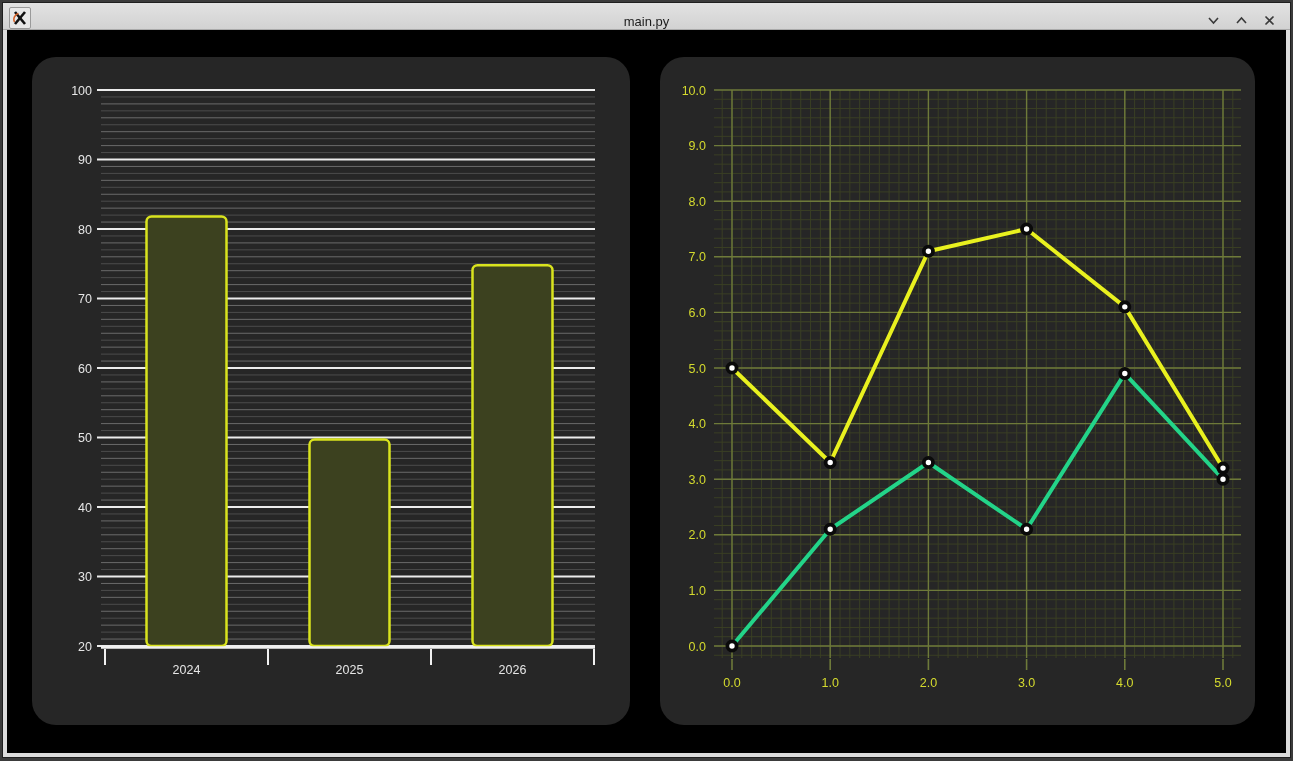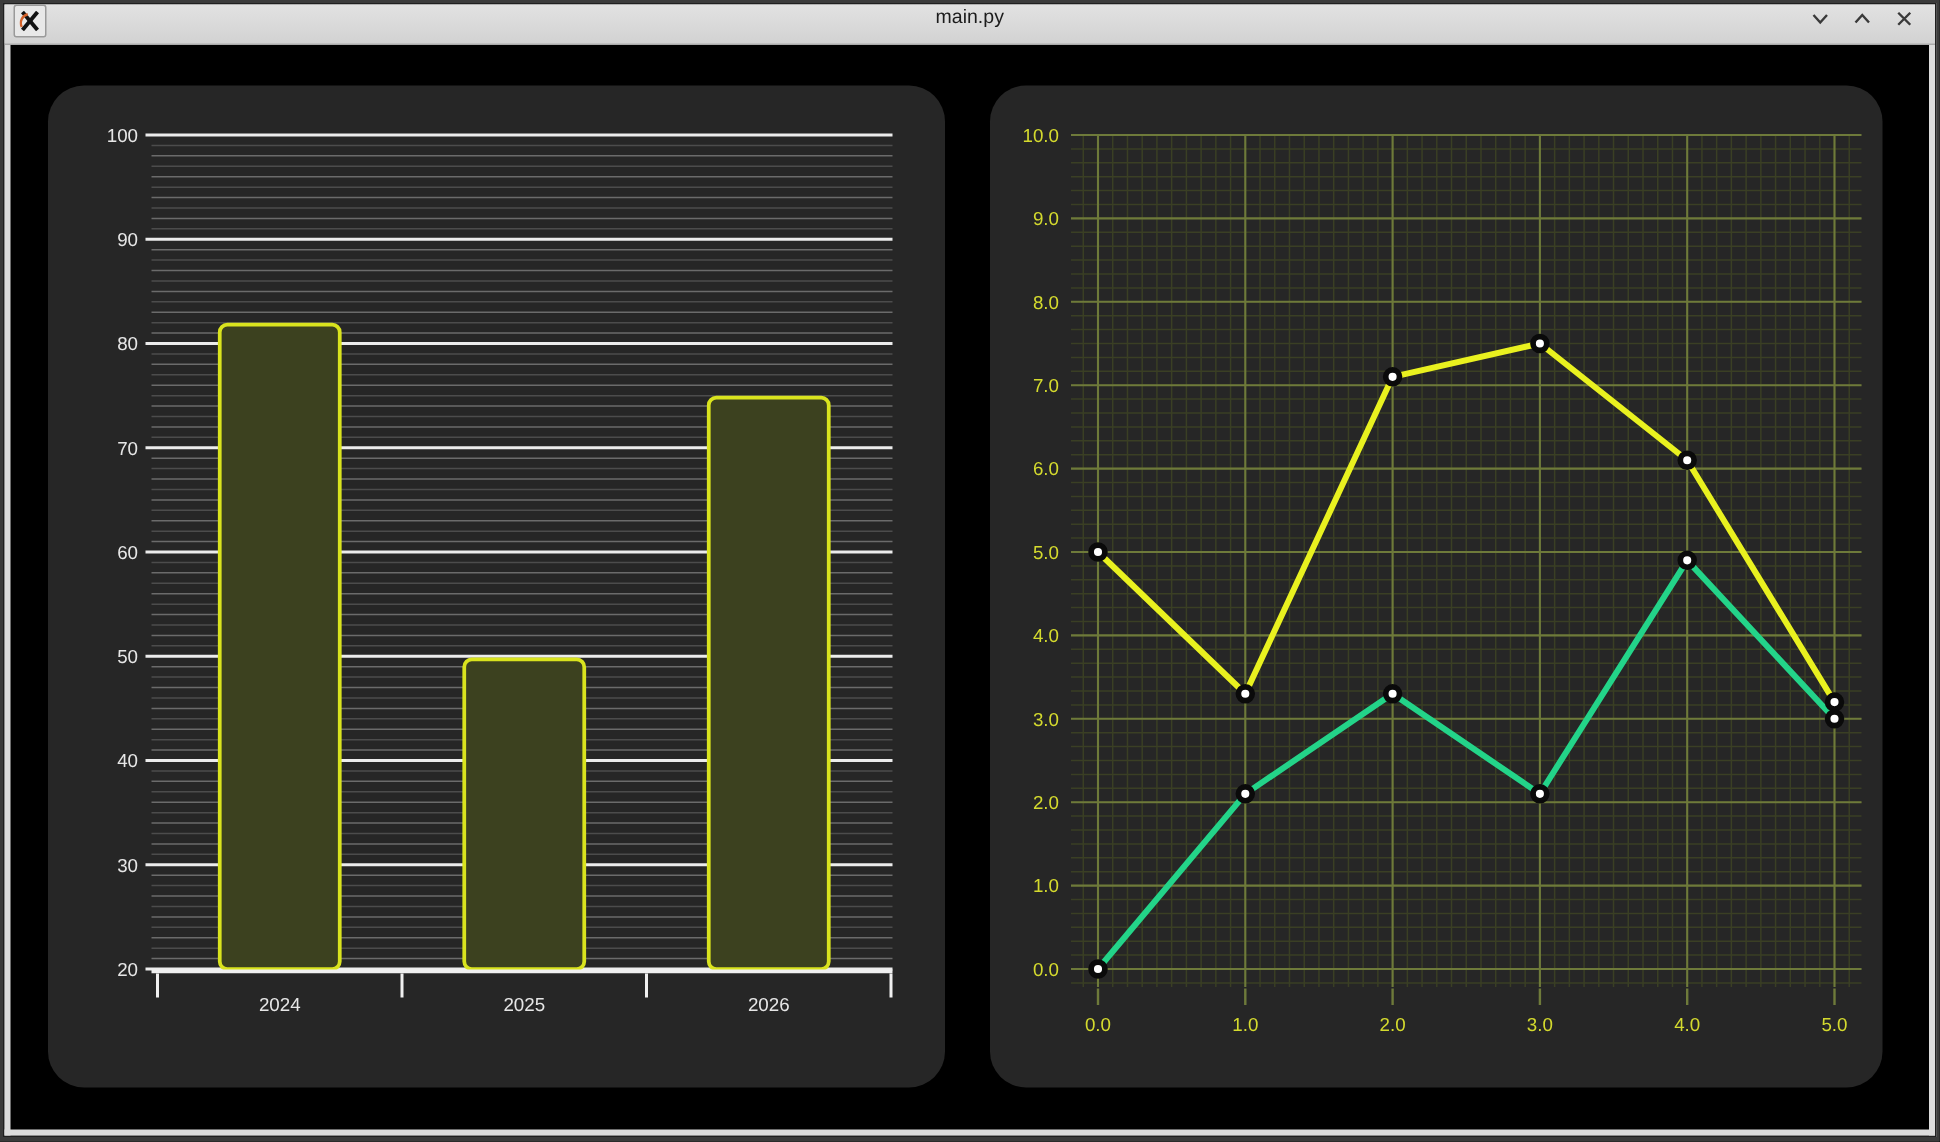--- a/index.html
+++ b/index.html
@@ -1,21 +1,21 @@
 <!DOCTYPE html>
 <html><head>
 <meta charset="utf-8">
 <style>
   html,body{margin:0;padding:0;width:1293px;height:761px;overflow:hidden;
     background:#3b3b3b;font-family:"Liberation Sans",sans-serif;}
   #window{position:absolute;left:2px;top:2px;right:2px;bottom:3px;
     background:#dcdcdc;border:1px solid #1f1f1f;box-sizing:border-box;
     display:flex;flex-direction:column;}
   #titlebar{height:26px;background:linear-gradient(#e2e2e2,#d2d2d2);
-    border-bottom:1px solid #aaa;display:flex;align-items:flex-start;
+    border-bottom:1px solid #aaa;display:flex;align-items:flex-end;
     position:relative;flex:0 0 auto;}
   #app-icon{width:20px;height:20px;margin-left:6px;background:#e8e8e8;
     border:1px solid #9a9a9a;border-radius:2px;display:flex;
     align-items:center;justify-content:center;}
   #window-title{position:absolute;left:0;right:0;text-align:center;
     font-size:13px;color:#1c1c1c;pointer-events:none;}
   #controls{margin-left:auto;display:flex;align-items:center;gap:10px;
     padding-right:12px;z-index:2;}
   .winbtn{width:18px;height:18px;display:flex;align-items:center;
     justify-content:center;color:#3a3a3a;cursor:pointer;background:none;

